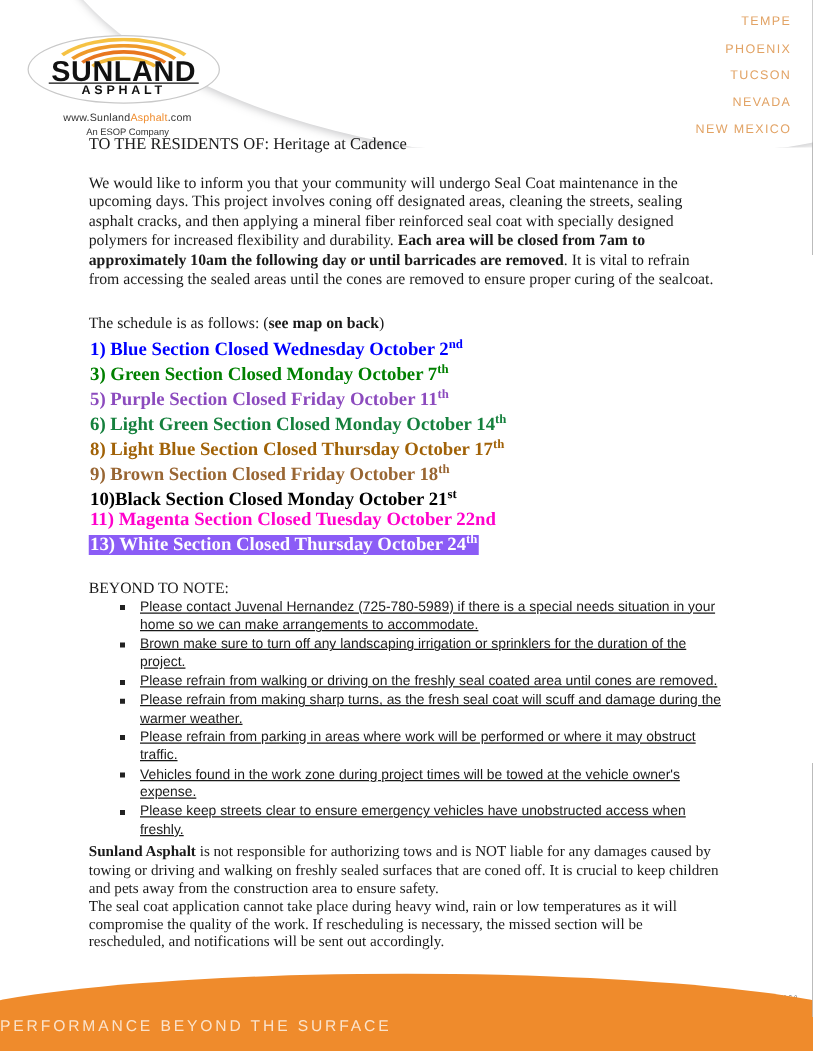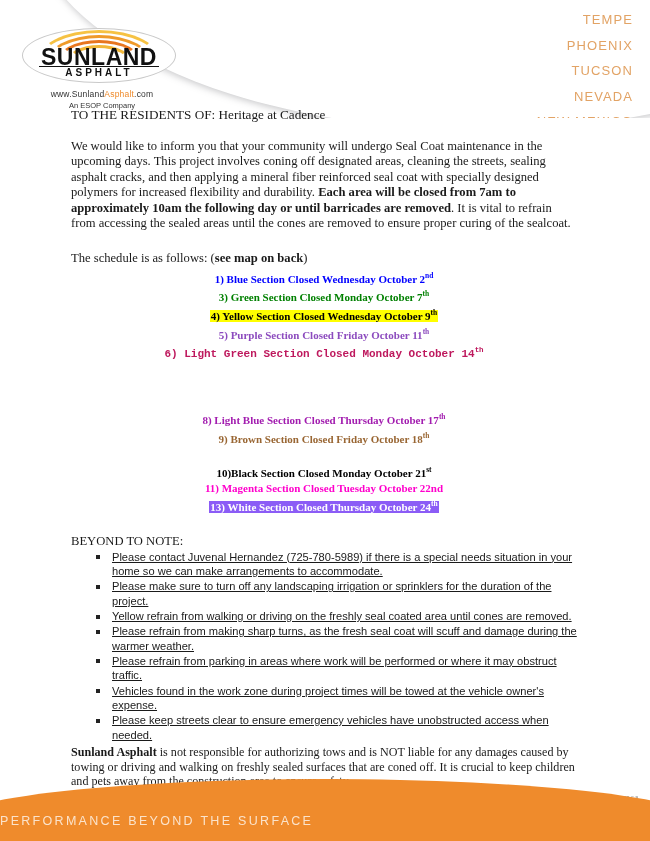--- a/index.html
+++ b/index.html
@@ -103,21 +103,21 @@
     font-size: 7.5px;
     color: #333;
   }
 
   .locations {
     position: absolute;
     right: 17px;
     top: 12px;
     text-align: right;
     font-family: "Liberation Sans", sans-serif;
-    font-size: 13px;
+    font-size: 10px;
     letter-spacing: 1.1px;
     color: #e2a365;
   }
   .locations div { margin-bottom: 10.5px; }
 
   
   .body {
     position: absolute;
     left: 71px;
     top: 107px;
@@ -138,24 +138,23 @@
 
   .sched-intro {
     font-size: 12.6px;
     line-height: 15.4px;
     margin-top: 20px;
   }
   .sched-intro b { font-weight: bold; text-align: right; }
 
   .sched-list {
     margin-top: 1px;
-    font-size: 11px;
+    font-size: 15px;
     font-weight: bold;
     line-height: 15.1px;
-    text-align: center;
   }
   .sched-item { white-space: nowrap; display: block; }
   .sched-item sup { font-size: 0.68em; vertical-align: super; }
   .sched-item .hl { padding: 0 1px; }
 
   .things-title {
     font-size: 12.6px;
     margin-top: 19px;
   }
   ul.notes {
@@ -269,39 +268,38 @@
   <div class="body">
     <div class="addressee">TO THE RESIDENTS OF: Heritage at Cadence</div>
 
     <div class="para"><span>We would like to inform you that your community will undergo Seal Coat maintenance in the upcoming days. This project involves coning off designated areas, cleaning the streets, sealing asphalt cracks, and then applying a mineral fiber reinforced seal coat with specially designed polymers for increased flexibility and durability. </span><b>Each area will be closed from 7am to approximately 10am the following day or until barricades are removed</b><span>. It is vital to refrain from accessing the sealed areas until the cones are removed to ensure proper curing of the sealcoat.</span></div>
 
     <div class="sched-intro"><span>The schedule is as follows: (</span><b>see map on back</b><span>)</span></div>
 
     <div class="sched-list">
         <div class="sched-item" style="color: rgb(0, 0, 255);"><span class="hl">1) Blue Section Closed Wednesday October 2<sup>nd</sup></span></div>
         <div class="sched-item" style="color: rgb(0, 128, 0);"><span class="hl">3) Green Section Closed Monday October 7<sup>th</sup></span></div>
-        <div class="sched-item" style="color: rgb(0, 0, 0);"><span class="hl" style="background: rgb(255, 255, 0);">4) Yellow Section Closed Wednesday October 9<sup>th</sup></span></div>
         <div class="sched-item" style="color: rgb(140, 75, 190);"><span class="hl">5) Purple Section Closed Friday October 11<sup>th</sup></span></div>
-        <div class="sched-item" style="color: #be185d; font-family: Liberation Mono, monospace;"><span class="hl">6) Light Green Section Closed Monday October 14<sup>th</sup></span></div>
-        <div class="sched-item" style="color: #a21caf; margin-top: 48px;"><span class="hl">8) Light Blue Section Closed Thursday October 17<sup>th</sup></span></div>
+        <div class="sched-item" style="color: #15803d;"><span class="hl">6) Light Green Section Closed Monday October 14<sup>th</sup></span></div>
+        <div class="sched-item" style="color: #a16207;"><span class="hl">8) Light Blue Section Closed Thursday October 17<sup>th</sup></span></div>
         <div class="sched-item" style="color: rgb(153, 102, 51);"><span class="hl">9) Brown Section Closed Friday October 18<sup>th</sup></span></div>
-        <div class="sched-item" style="color: rgb(0, 0, 0); margin-top: 15px;"><span class="hl">10)Black Section Closed Monday October 21<sup>st</sup></span></div>
+        <div class="sched-item" style="color: rgb(0, 0, 0);"><span class="hl">10)Black Section Closed Monday October 21<sup>st</sup></span></div>
         <div class="sched-item" style="color: rgb(255, 0, 204);"><span class="hl">11) Magenta Section Closed Tuesday October 22nd</span></div>
         <div class="sched-item" style="color: rgb(255, 255, 255);"><span class="hl" style="background: #8b5cf6;">13) White Section Closed Thursday October 24<sup>th</sup></span></div>
       </div>
 
     <div class="things-title">BEYOND TO NOTE:</div>
     <ul class="notes">
         <li>Please contact Juvenal Hernandez (725-780-5989) if there is a special needs situation in your home so we can make arrangements to accommodate.</li>
-        <li>Please make sure to turn off any landscaping irrigation or sprinklers for the duration of the project.</li>
-        <li>Yellow refrain from walking or driving on the freshly seal coated area until cones are removed.</li>
+        <li>Brown make sure to turn off any landscaping irrigation or sprinklers for the duration of the project.</li>
+        <li>Please refrain from walking or driving on the freshly seal coated area until cones are removed.</li>
         <li>Please refrain from making sharp turns, as the fresh seal coat will scuff and damage during the warmer weather.</li>
         <li>Please refrain from parking in areas where work will be performed or where it may obstruct traffic.</li>
         <li>Vehicles found in the work zone during project times will be towed at the vehicle owner's expense.</li>
-        <li>Please keep streets clear to ensure emergency vehicles have unobstructed access when needed.</li>
+        <li>Please keep streets clear to ensure emergency vehicles have unobstructed access when freshly.</li>
       </ul>
 
     <div class="closing"><b>Sunland Asphalt</b><span> is not responsible for authorizing tows and is NOT liable for any damages caused by towing or driving and walking on freshly sealed surfaces that are coned off. It is crucial to keep children and pets away from the construction area to ensure safety.</span></div>
 
     <div class="closing gap">The seal coat application cannot take place during heavy wind, rain or low temperatures as it will compromise the quality of the work. If rescheduling is necessary, the missed section will be rescheduled, and notifications will be sent out accordingly.</div>
 
   </div>
 
   <div class="footer-address">5805 EMERALD AVENUE • LAS VEGAS, NV 89122 • O: 702 563 6872  F: 702 966 3778</div>
   <div class="footer-lic">

